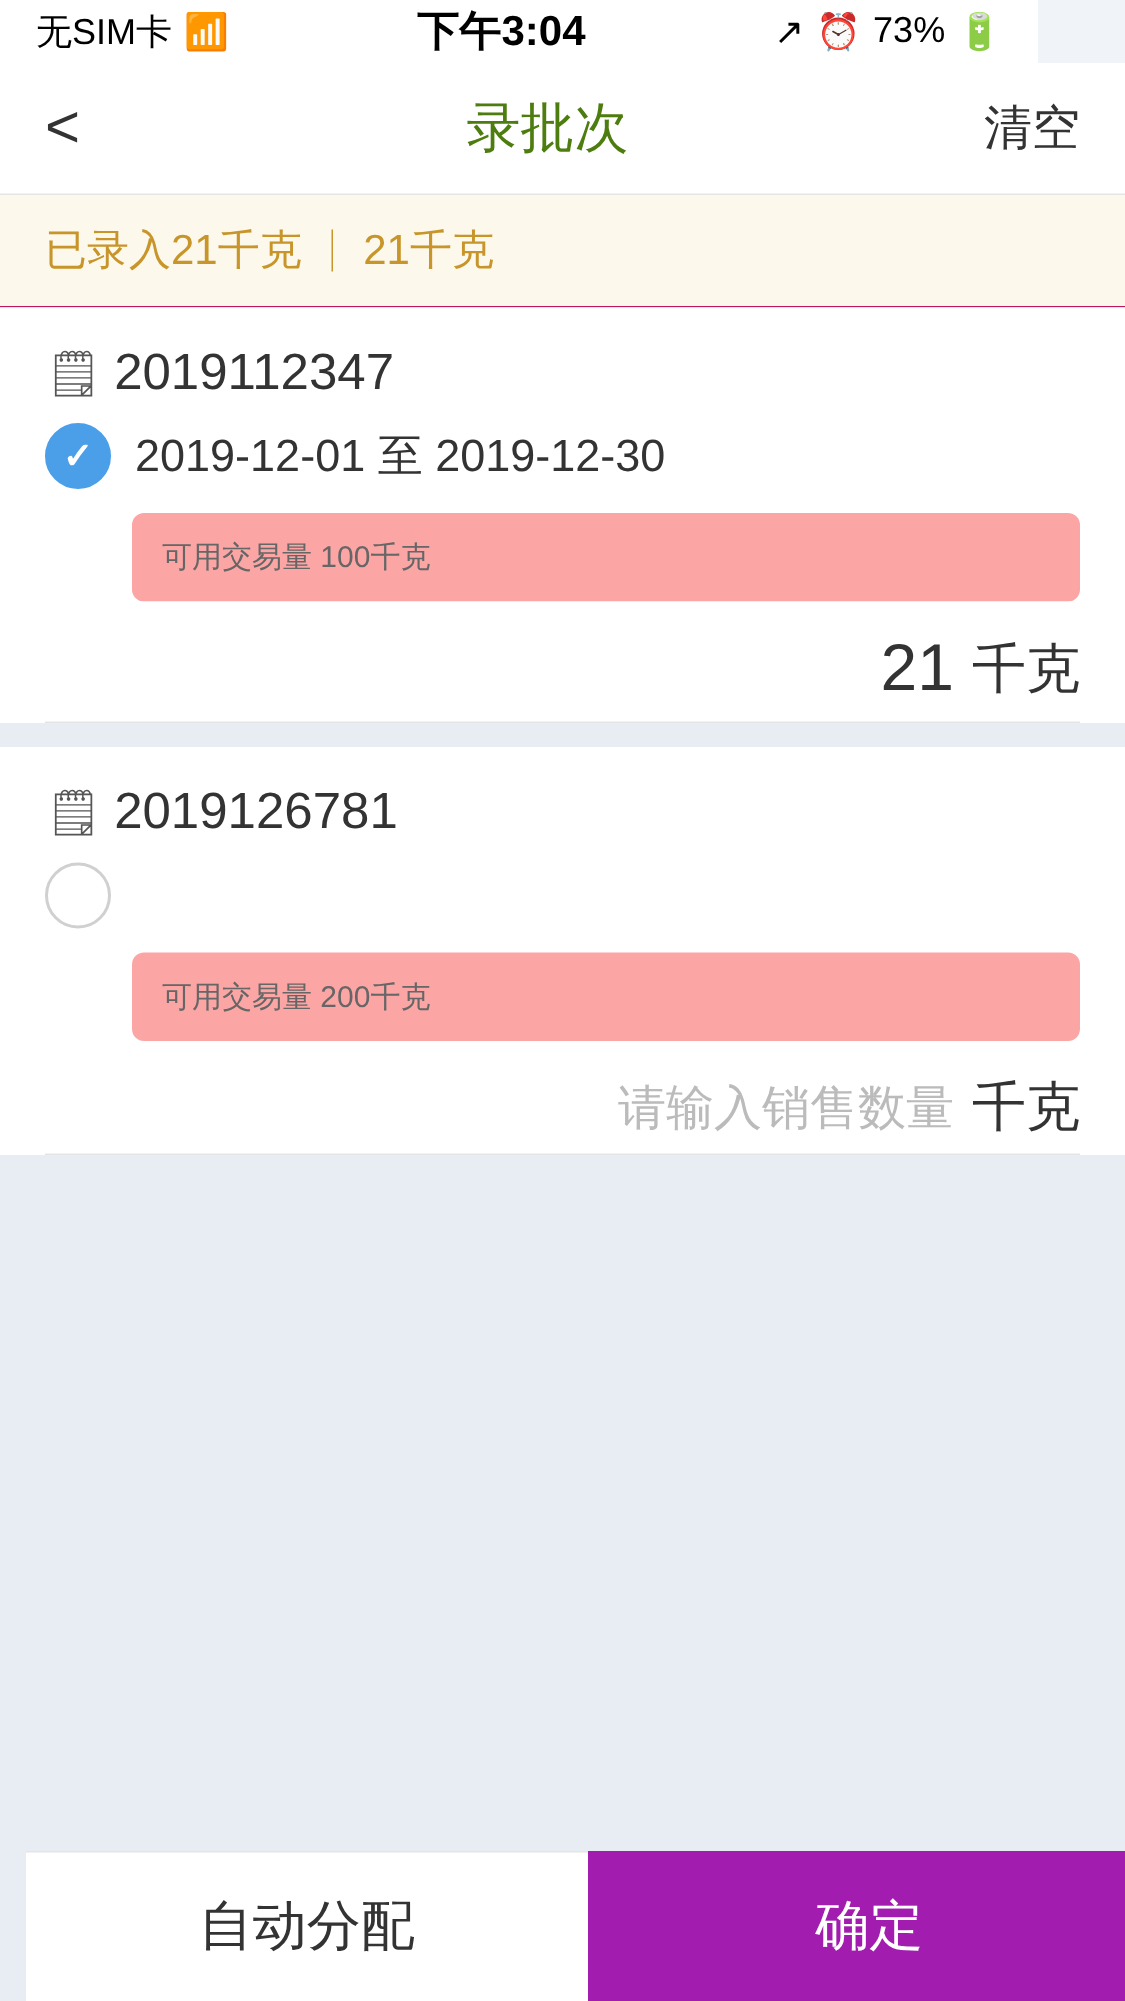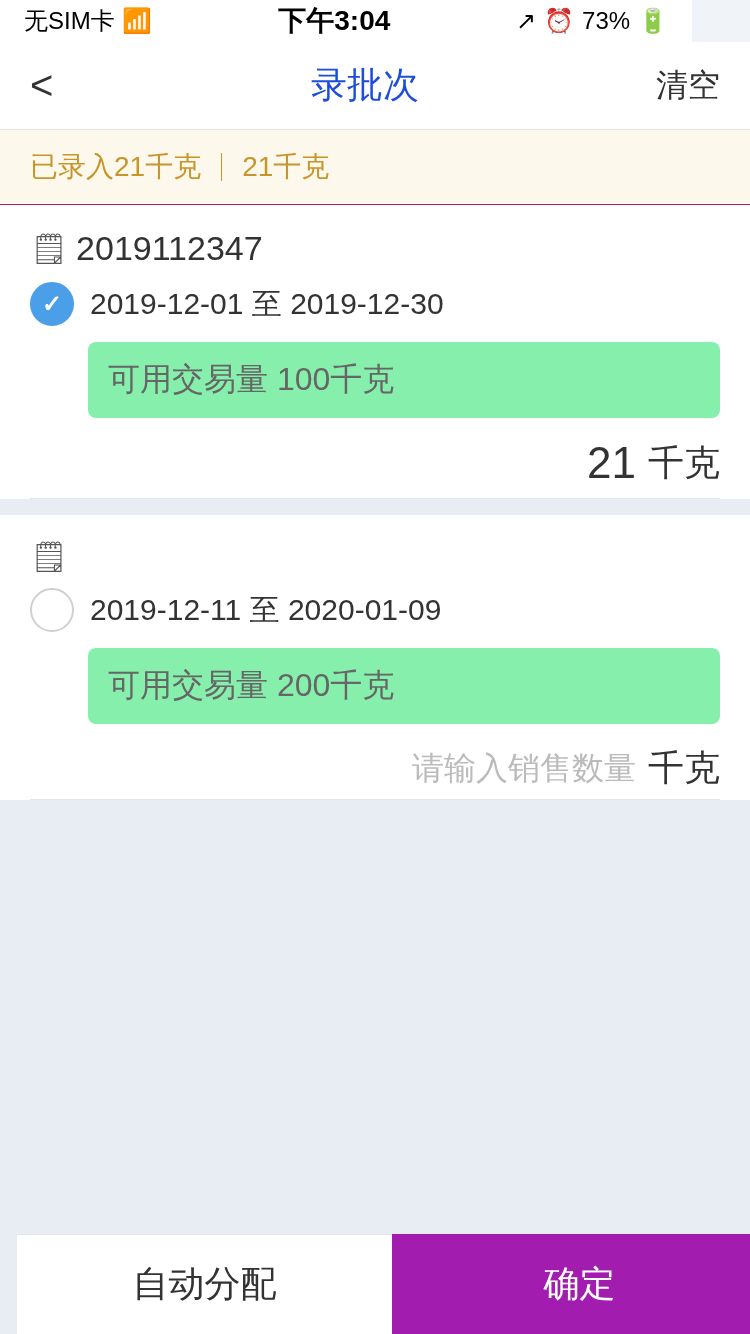--- a/index.html
+++ b/index.html
@@ -56,21 +56,21 @@
     }
     .nav-back {
       font-size: 40px;
       color: #333;
       cursor: pointer;
       width: 60px;
     }
     .nav-title {
       font-size: 36px;
       font-weight: 500;
-      color: #1d4ed8;
+      color: #4d7c0f;
       flex: 1;
       text-align: center;
     }
     .nav-action {
       font-size: 32px;
       color: #333;
       width: 80px;
       text-align: right;
       cursor: pointer;
     }
@@ -147,24 +147,24 @@
       color: #fff;
       font-size: 24px;
       font-weight: bold;
     }
     .batch-date {
       font-size: 30px;
       color: #333;
     }
     .batch-avail {
       margin: 0 30px 0 88px;
-      background: #86efac;
+      background: #fca5a5;
       border-radius: 8px;
       padding: 16px 20px;
-      font-size: 32px;
+      font-size: 20px;
       color: #666;
       margin-bottom: 0;
     }
 
     
     .quantity-row {
       display: flex;
       align-items: center;
       justify-content: flex-end;
       padding: 20px 30px 10px 30px;
@@ -305,24 +305,24 @@
     </div>
     <div class="divider-line"></div>
   </div>
 
   <div class="section-divider"></div>
 
   <div class="content">
     <div class="batch-item">
       <div class="batch-header">
         <span class="batch-icon">🗒</span>
+        <span class="batch-id">2019126781</span>
       </div>
       <div class="batch-date-row">
         <div class="radio-circle"></div>
-        <span class="batch-date">2019-12-11 至 2020-01-09</span>
       </div>
     </div>
     <div class="batch-avail">可用交易量 200千克</div>
     <div class="input-row">
       <span class="quantity-input-placeholder">请输入销售数量</span>
       <span class="quantity-unit">千克</span>
     </div>
     <div class="divider-line"></div>
   </div>
 

